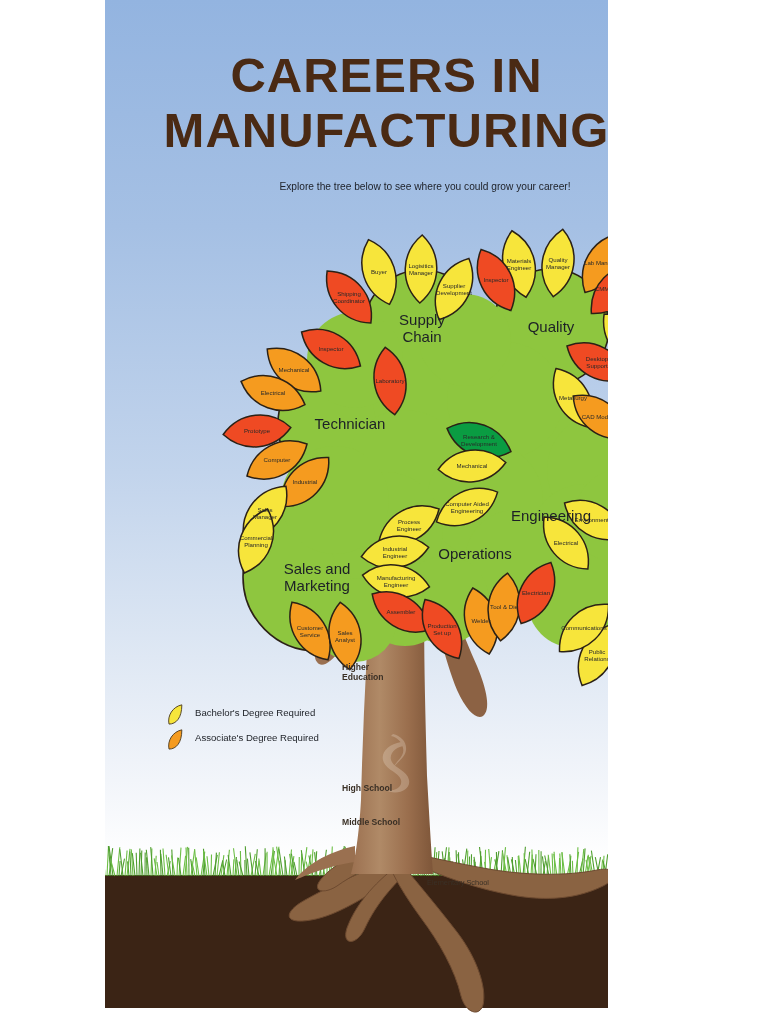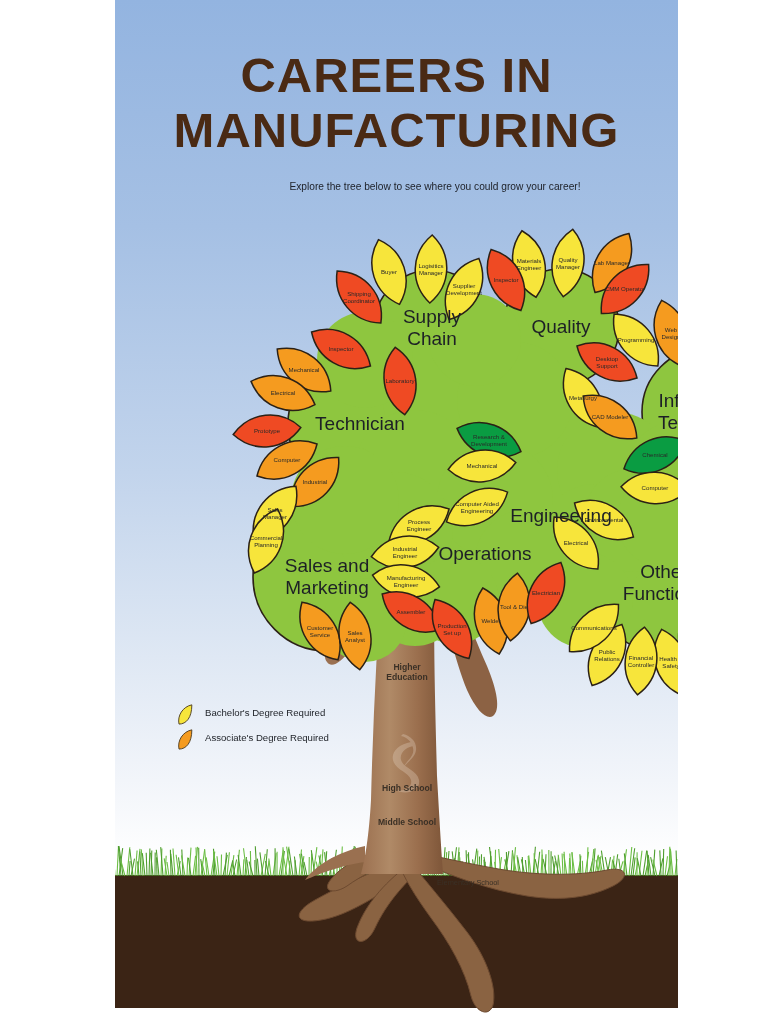--- a/index.html
+++ b/index.html
@@ -1,20 +1,20 @@
 <!DOCTYPE html>
 <html><head>
 <meta charset="utf-8">
 <title>Careers in Manufacturing</title>
 <style>
   html,body{margin:0;padding:0;background:#ffffff;}
   body{width:770px;height:1027px;overflow:hidden;font-family:"Liberation Sans",sans-serif;}
 
   #poster{
-    position:absolute; left:115px; top:0; width:563px; height:1027px;
+    position:absolute; left:105px; top:0; width:503px; height:1027px;
     background:linear-gradient(to bottom,#93b4e0 0%, #a5c0e4 22%, #c2d4ec 46%, #dfe8f4 64%, #f2f5fa 76%, #ffffff 84%);
     overflow:hidden;
   }
 
   
   #title{
     position:absolute; left:0; top:48px; width:563px; text-align:center;
     font-size:49px; font-weight:bold; letter-spacing:1px; color:#4a2a14;
     line-height:1.12;
   }
@@ -27,27 +27,27 @@
   #treewrap{position:absolute;left:0;top:0;width:563px;height:1027px;}
   svg.layer{position:absolute;left:0;top:0;width:563px;height:1027px;}
 
   
   .leaf-label{
     position:absolute; color:#2a2a2a; font-size:6.1px; line-height:1.16;
     text-align:center; pointer-events:none; white-space:pre-line;
     transform:translate(-50%,-50%); width:58px;
   }
   .hub-label{
-    position:absolute; color:#1d2026; font-size:19px; line-height:1.14;
+    position:absolute; color:#1d2026; font-size:15px; line-height:1.14;
     text-align:center; transform:translate(-50%,-50%); white-space:pre-line;
     width:130px;
   }
   .trunk-label{
     position:absolute; color:#3a3026; font-size:8.6px; font-weight:bold;
-    text-align:center; transform:translate(-50%,-50%); white-space:pre-line;
+    text-align:left; transform:translate(-50%,-50%); white-space:pre-line;
     line-height:1.22; width:110px;
   }
   .root-label{
     position:absolute; color:#3a3026; font-size:7.4px;
     text-align:center; transform:translate(-50%,-50%); width:110px;
   }
 
   
   #legend{position:absolute; left:60px; top:702px; width:280px;}
   .legend-row{position:relative; height:25px;}

